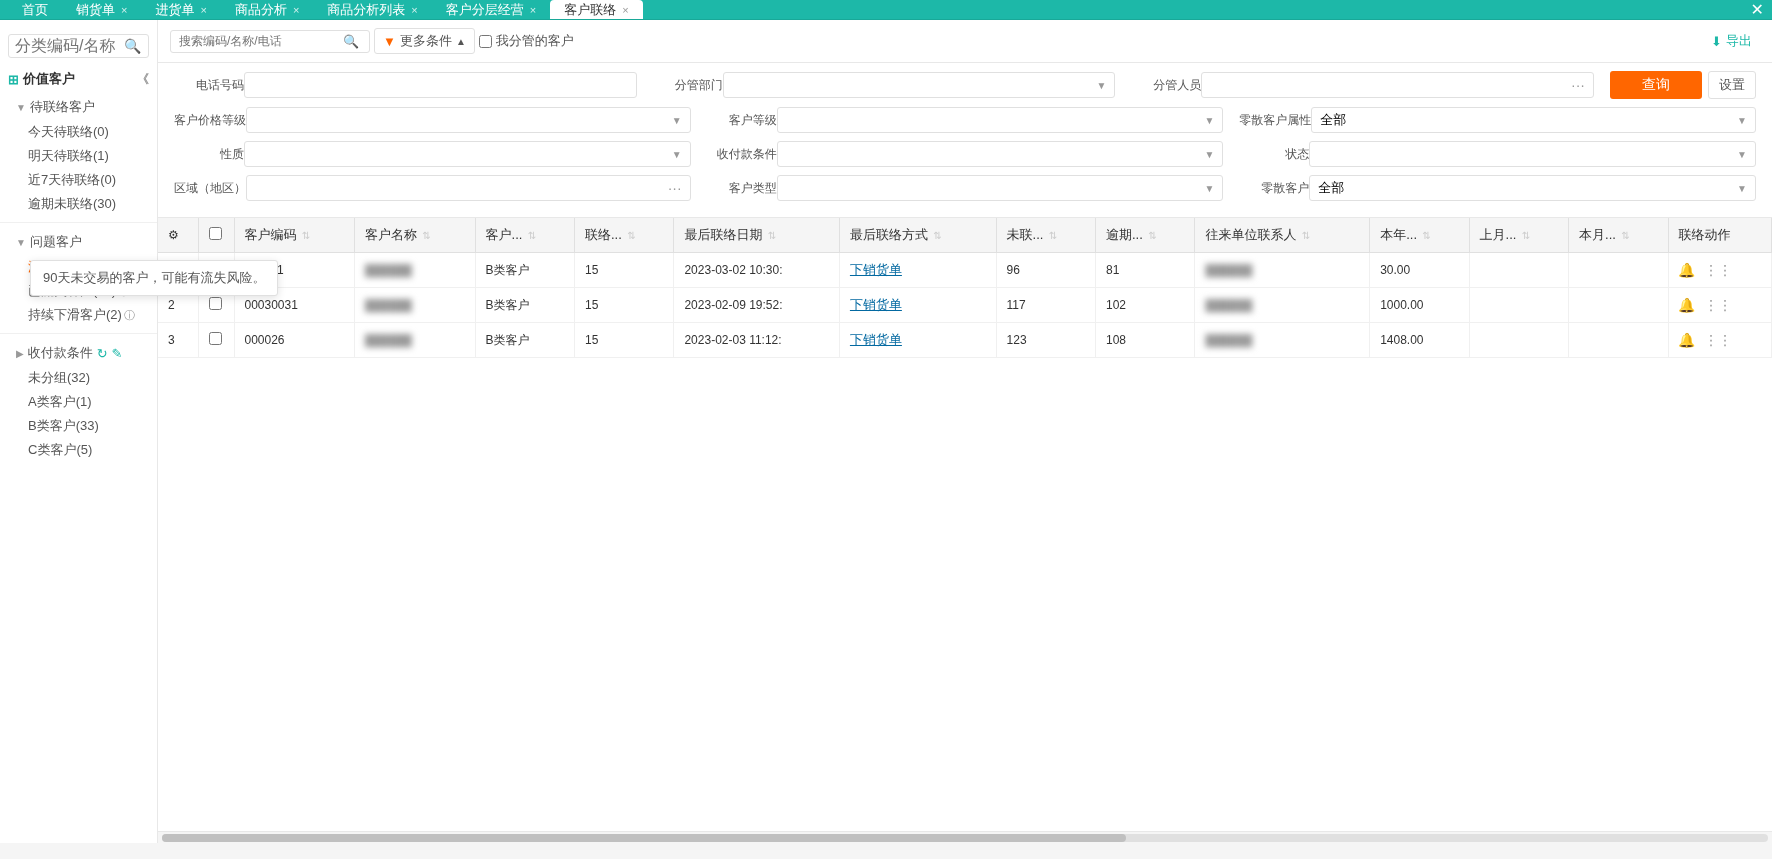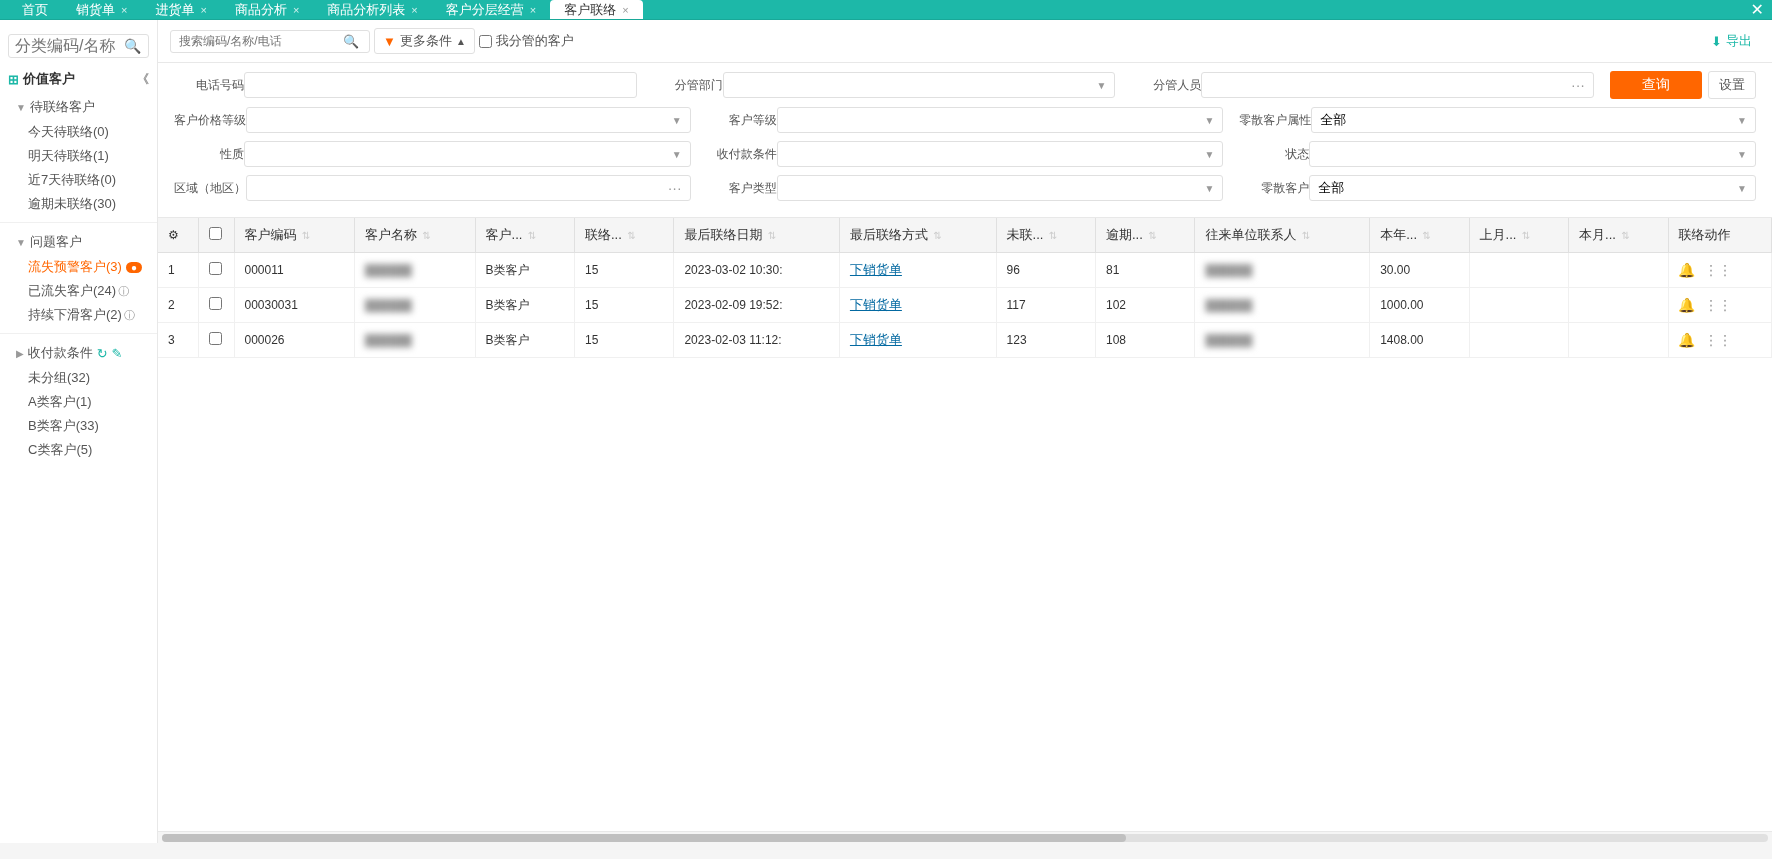--- a/index.html
+++ b/index.html
@@ -256,20 +256,23 @@
       <div class="sidebar-item">
         <span>已流失客户(24)</span>
         <span style="color:#999;font-size:11px;margin-left:2px;">ⓘ</span>
       </div>
       <div class="sidebar-item">
         <span>持续下滑客户(2)</span>
         <span style="color:#999;font-size:11px;margin-left:2px;">ⓘ</span>
       </div>
     </div>
 
+    <div class="tooltip">
+      <span>90天未交易的客户，可能有流失风险。</span>
+    </div>
 
     <div class="sidebar-divider"></div>
 
     <div class="sidebar-group">
       <div class="sidebar-group-header">
         <span class="arrow">▶</span>
         <span>收付款条件</span>
         <span style="margin-left:4px;color:#1db8a8;cursor:pointer;">↻</span>
         <span style="margin-left:4px;color:#1db8a8;cursor:pointer;">✎</span>
       </div>

